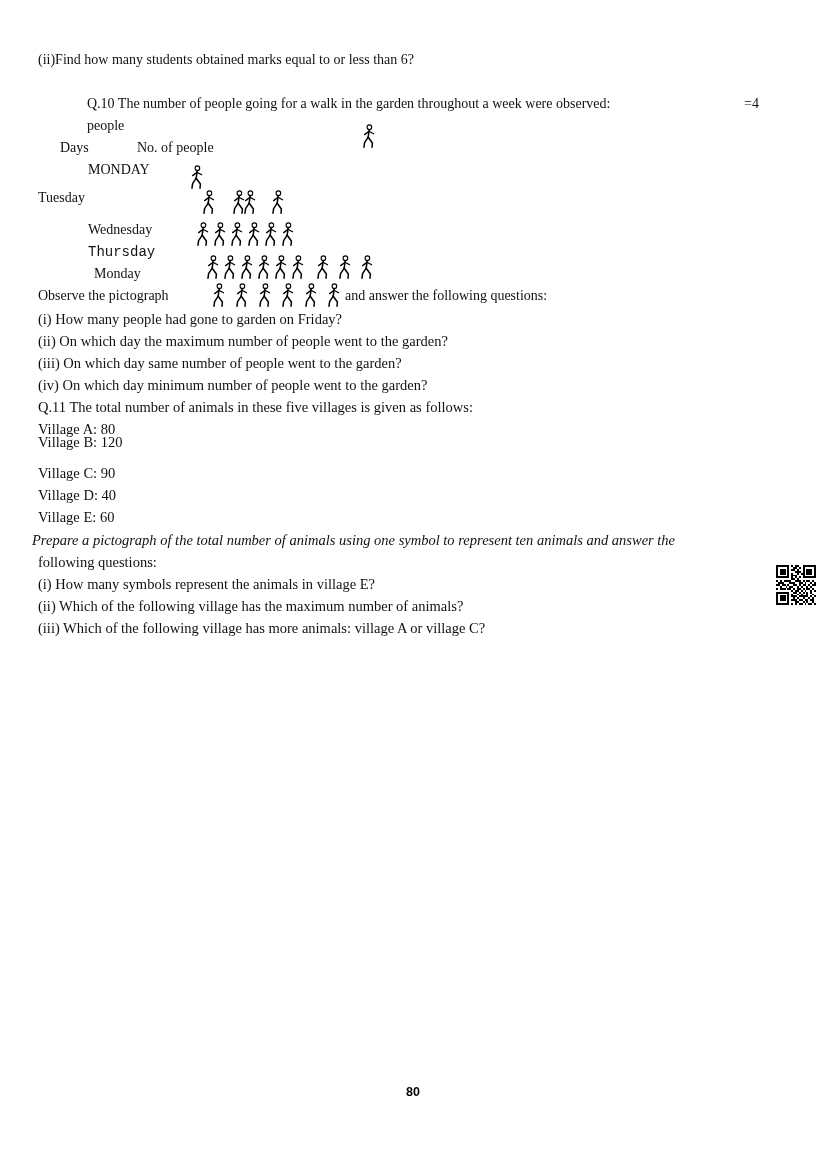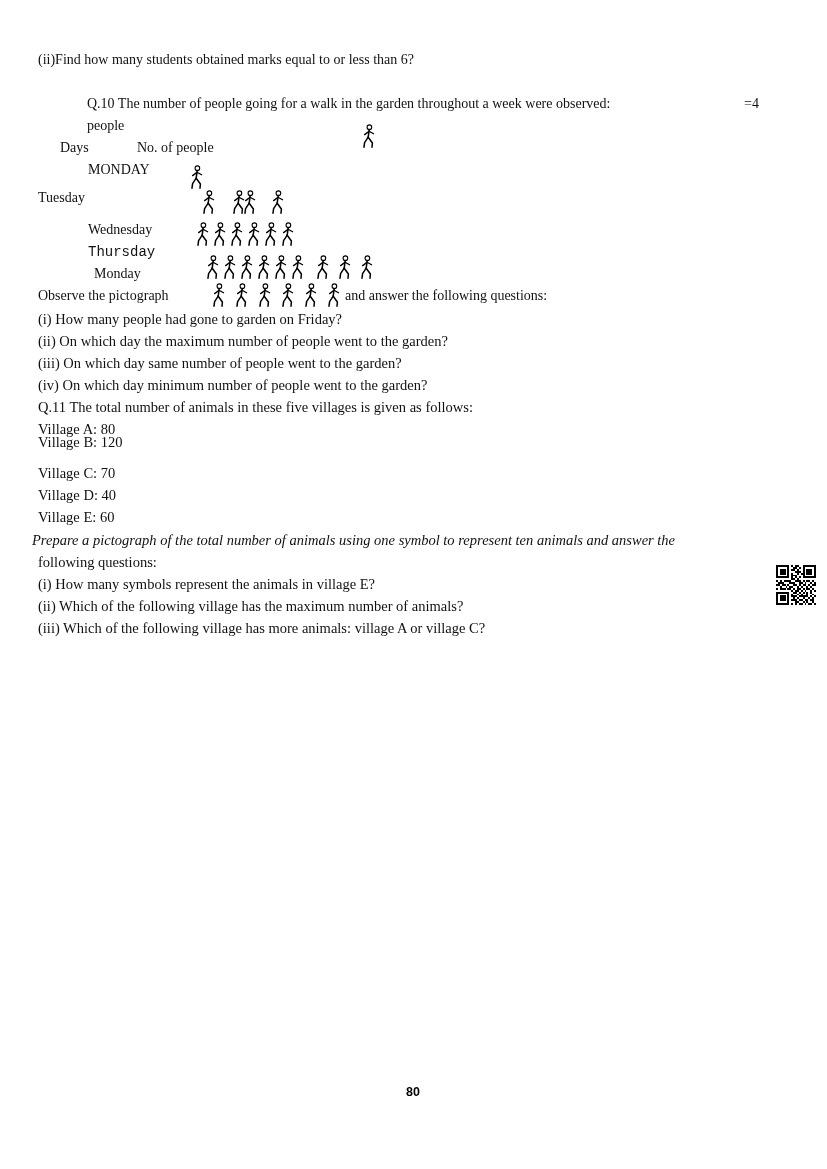--- a/index.html
+++ b/index.html
@@ -381,21 +381,21 @@
   <div class="txt" style="left:345px; top:289px;">and answer the following questions:</div>
 
   <div class="q-line" style="left:38px; top:311px;font-family:Liberation Serif, serif;">(i) How many people had gone to garden on Friday?</div>
   <div class="q-line" style="left:38px; top:333px;">(ii) On which day the maximum number of people went to the garden?</div>
   <div class="q-line" style="left:38px; top:355px;">(iii) On which day same number of people went to the garden?</div>
   <div class="q-line" style="left:38px; top:377px;">(iv) On which day minimum number of people went to the garden?</div>
 
   <div class="q-line" style="left:38px; top:399px;">Q.11 The total number of animals in these five villages is given as follows:</div>
   <div class="q-line" style="left:38px; top:421px;">Village A: 80</div>
   <div class="q-line" style="left:38px; top:434px;">Village B: 120</div>
-  <div class="q-line" style="left:38px; top:465px;">Village C: 70</div>
+  <div class="q-line" style="left:38px; top:465px;">Village C: 90</div>
   <div class="q-line" style="left:38px; top:487px;">Village D: 40</div>
   <div class="q-line" style="left:38px; top:509px;">Village E: 60</div>
 
   <div class="q-line" style="left:32px; top:532px;font-style:italic;">Prepare a pictograph of the total number of animals using one symbol to represent ten animals and answer the</div>
   <div class="q-line" style="left:38px; top:554px;">following questions:</div>
 
   <div class="q-line" style="left:38px; top:576px;">(i) How many symbols represent the animals in village E?</div>
   <div class="q-line" style="left:38px; top:620px;">(iii) Which of the following village has more animals: village A or village C?</div>
   <div class="q-line" style="left:38px; top:598px;">(ii) Which of the following village has the maximum number of animals?</div>
 

